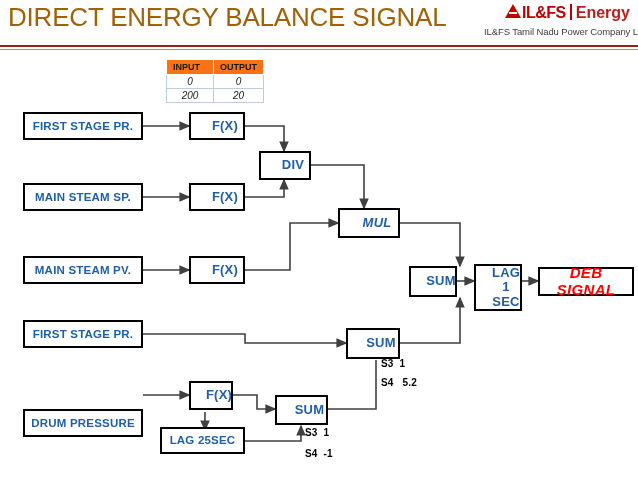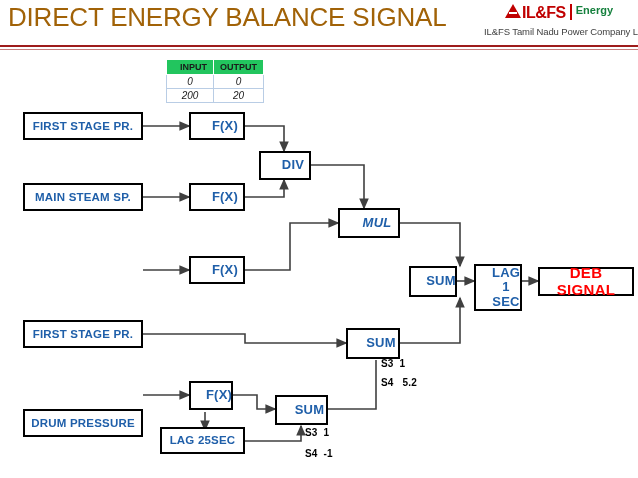--- a/index.html
+++ b/index.html
@@ -64,23 +64,23 @@
     color: #C00000;
     letter-spacing: -0.5px;
   }
   #logo-divider {
     width: 2px;
     height: 16px;
     background: #C00000;
     margin: 0 4px;
   }
   #logo-energy {
-    font-size: 11px;
-    font-weight: bold;
-    color: #15803d;
+    font-size: 16px;
+    font-weight: bold;
+    color: #b91c1c;
   }
   #logo-sub {
     position: absolute;
     left: 2px; top: 22px;
     font-size: 9.5px;
     color: #404040;
     white-space: nowrap;
     letter-spacing: -0.1px;
   }
   #header-rule {
@@ -97,27 +97,27 @@
   }
 
   
   #io-table {
     position: absolute;
     left: 166px; top: 59px;
     border-collapse: collapse;
     font-size: 9px;
   }
   #io-table th {
-    background: #22c55e;
+    background: #f97316;
     color: #1a1a1a;
     font-weight: bold;
     font-size: 9px;
     padding: 2px 6px;
     border: 1px solid #ffffff;
-    text-align: right;
+    text-align: left;
     width: 34px;
   }
   #io-table td {
     background: #ffffff;
     color: #1a1a1a;
     font-style: italic;
     font-size: 10px;
     padding: 1px 6px;
     border: 1px solid #b9cde5;
     text-align: center;
@@ -144,21 +144,21 @@
     font-weight: bold;
     display: flex;
     align-items: center;
     justify-content: center;
     text-align: center;
     line-height: 1.12;
     letter-spacing: 0.2px;
   }
   .node.label-node { font-size: 11.5px; }
   .node.op-node    { font-size: 13px; padding-left: 16px; }
-  .node.out-node   { font-size: 15px; color: #FF0000; letter-spacing: 0.3px; }
+  .node.out-node   { font-size: 15px; color: #FF0000; letter-spacing: 0.3px; font-style: italic; }
 
   .annot {
     position: absolute;
     font-size: 10px;
     font-weight: bold;
     color: #000000;
     white-space: pre;
     letter-spacing: 0.2px;
   }
 </style>
@@ -250,20 +250,21 @@
   </svg>
 
   <div class="node label-node" style="left:23px;  top:112px; width:120px; height:28px;">FIRST STAGE PR.</div>
   <div class="node op-node" style="left:189px; top:112px; width:56px;  height:28px;">F(X)</div>
   <div class="node op-node" style="left:259px; top:151px; width:52px;  height:29px;">DIV</div>
 
   <div class="node label-node" style="left:23px;  top:183px; width:120px; height:28px;">MAIN STEAM SP.</div>
   <div class="node op-node" style="left:189px; top:183px; width:56px;  height:28px;">F(X)</div>
   <div class="node op-node" style="left:338px; top:208px; width:62px;  height:30px;font-style:italic;">MUL</div>
 
+  <div class="node label-node" style="left:23px;  top:256px; width:120px; height:28px;">MAIN STEAM PV.</div>
   <div class="node op-node" style="left:189px; top:256px; width:56px;  height:28px;">F(X)</div>
   <div class="node op-node" style="left:409px; top:266px; width:48px;  height:31px;">SUM</div>
 
   <div class="node op-node" style="left:474px; top:264px; width:48px;  height:47px; flex-direction:column;">
     <span>LAG</span>
     <span>1 SEC</span>
   </div>
 
   <div class="node out-node" style="left:538px; top:267px; width:96px; height:29px;">DEB SIGNAL</div>
 

